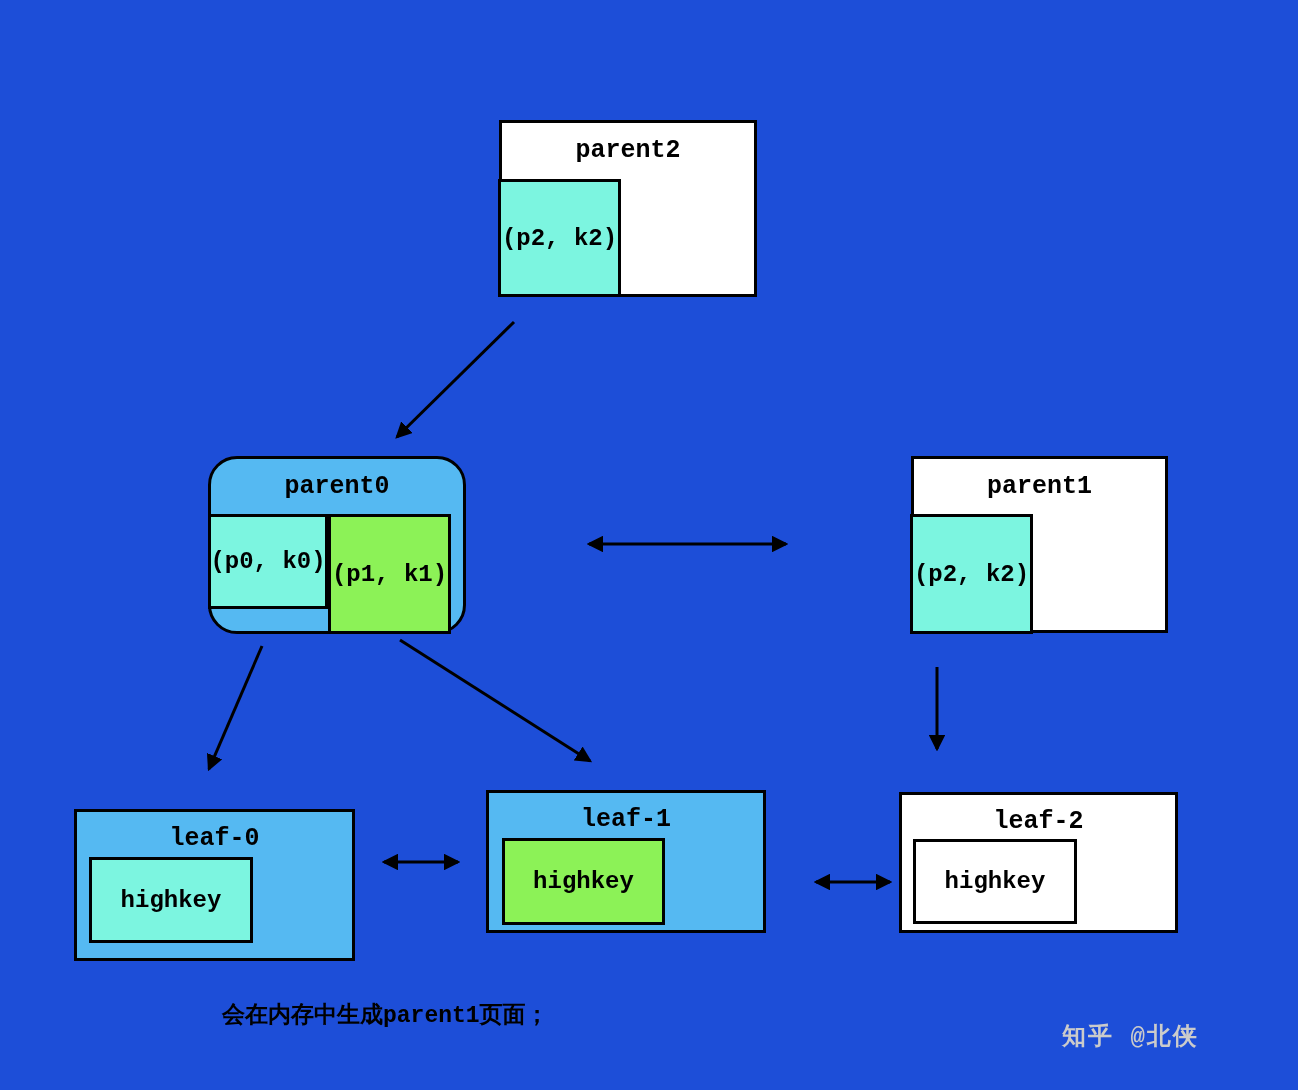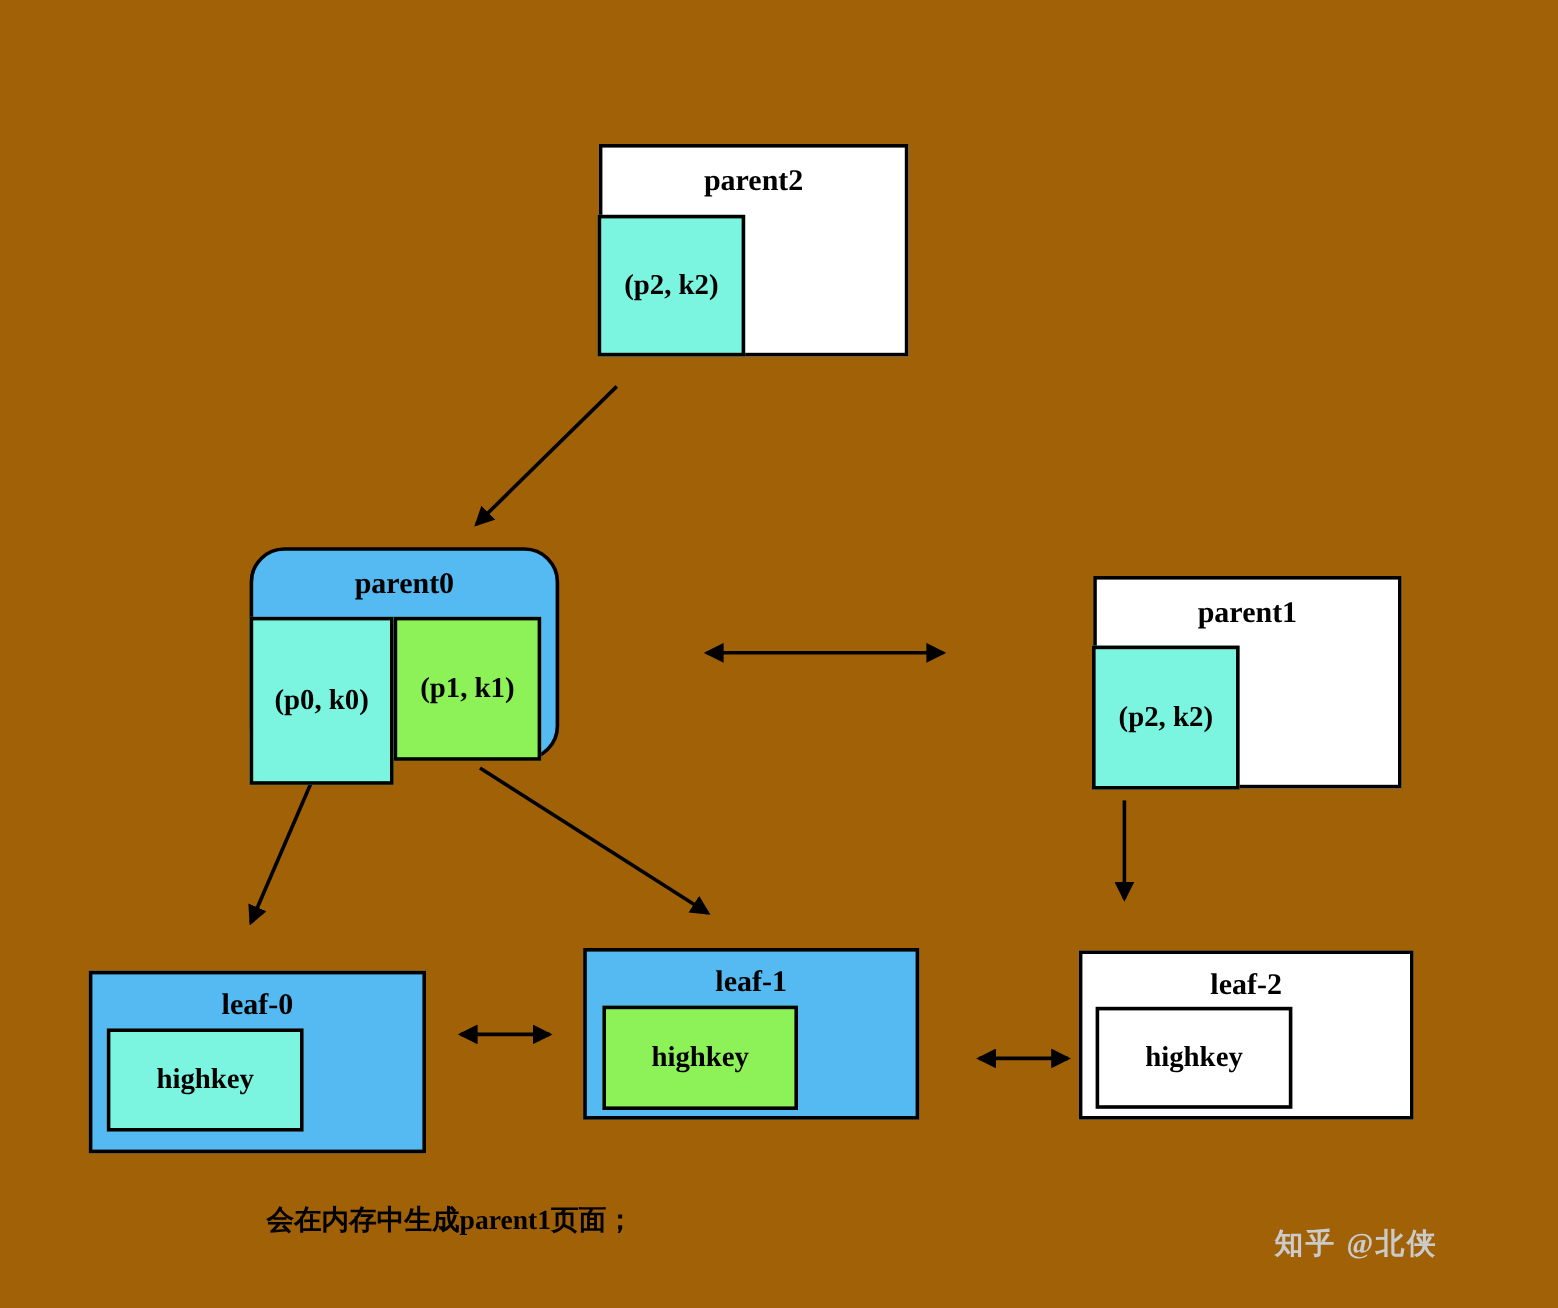--- a/index.html
+++ b/index.html
@@ -4,22 +4,22 @@
 <style>
   html, body {
     margin: 0;
     padding: 0;
     background: #ffffff;
   }
   .canvas {
     position: relative;
     width: 1298px;
     height: 1090px;
-    background: #a16207;
-    font-family: Liberation Serif, serif;
+    background: #1d4ed8;
+    font-family: Liberation Mono, monospace;
     overflow: hidden;
   }
   .node {
     position: absolute;
     border: 3px solid #000000;
     box-sizing: border-box;
   }
   .title {
     position: absolute;
     left: 0;
@@ -97,25 +97,25 @@
     <line x1="816" y1="882" x2="890" y2="882" stroke="#000" stroke-width="3" marker-start="url(#ah)" marker-end="url(#ah)"></line>
   </svg>
 
   <div class="node fill-white" style="left:499px; top:120px; width:258px; height:177px;">
     <div class="title t-parent">parent2</div>
     <div class="cell fill-cyan" style="left:-4px; top:56px; width:123px; height:118px;">(p2, k2)</div>
   </div>
 
   <div class="node fill-blue" style="left:208px; top:456px; width:258px; height:178px;border-radius:29px;">
     <div class="title t-parent">parent0</div>
-    <div class="cell fill-cyan" style="left:-3px; top:55px; width:120px; height:140px;">(p0, k0)</div>
+    <div class="cell fill-cyan" style="left:-3px; top:55px; width:120px; height:95px;">(p0, k0)</div>
     <div class="cell fill-green" style="left:117px; top:55px; width:123px; height:120px;">(p1, k1)</div>
   </div>
 
-  <div class="node fill-white" style="left:911px; top:456px; width:257px; height:177px;margin-top:24px;">
+  <div class="node fill-white" style="left:911px; top:456px; width:257px; height:177px;">
     <div class="title t-parent">parent1</div>
     <div class="cell fill-cyan" style="left:-4px; top:55px; width:123px; height:120px;">(p2, k2)</div>
   </div>
 
   <div class="node fill-blue" style="left:74px; top:809px; width:281px; height:152px;">
     <div class="title t-leaf">leaf-0</div>
     <div class="cell fill-cyan" style="left:12px; top:45px; width:164px; height:86px;">highkey</div>
   </div>
 
   <div class="node fill-blue" style="left:486px; top:790px; width:280px; height:143px;">

